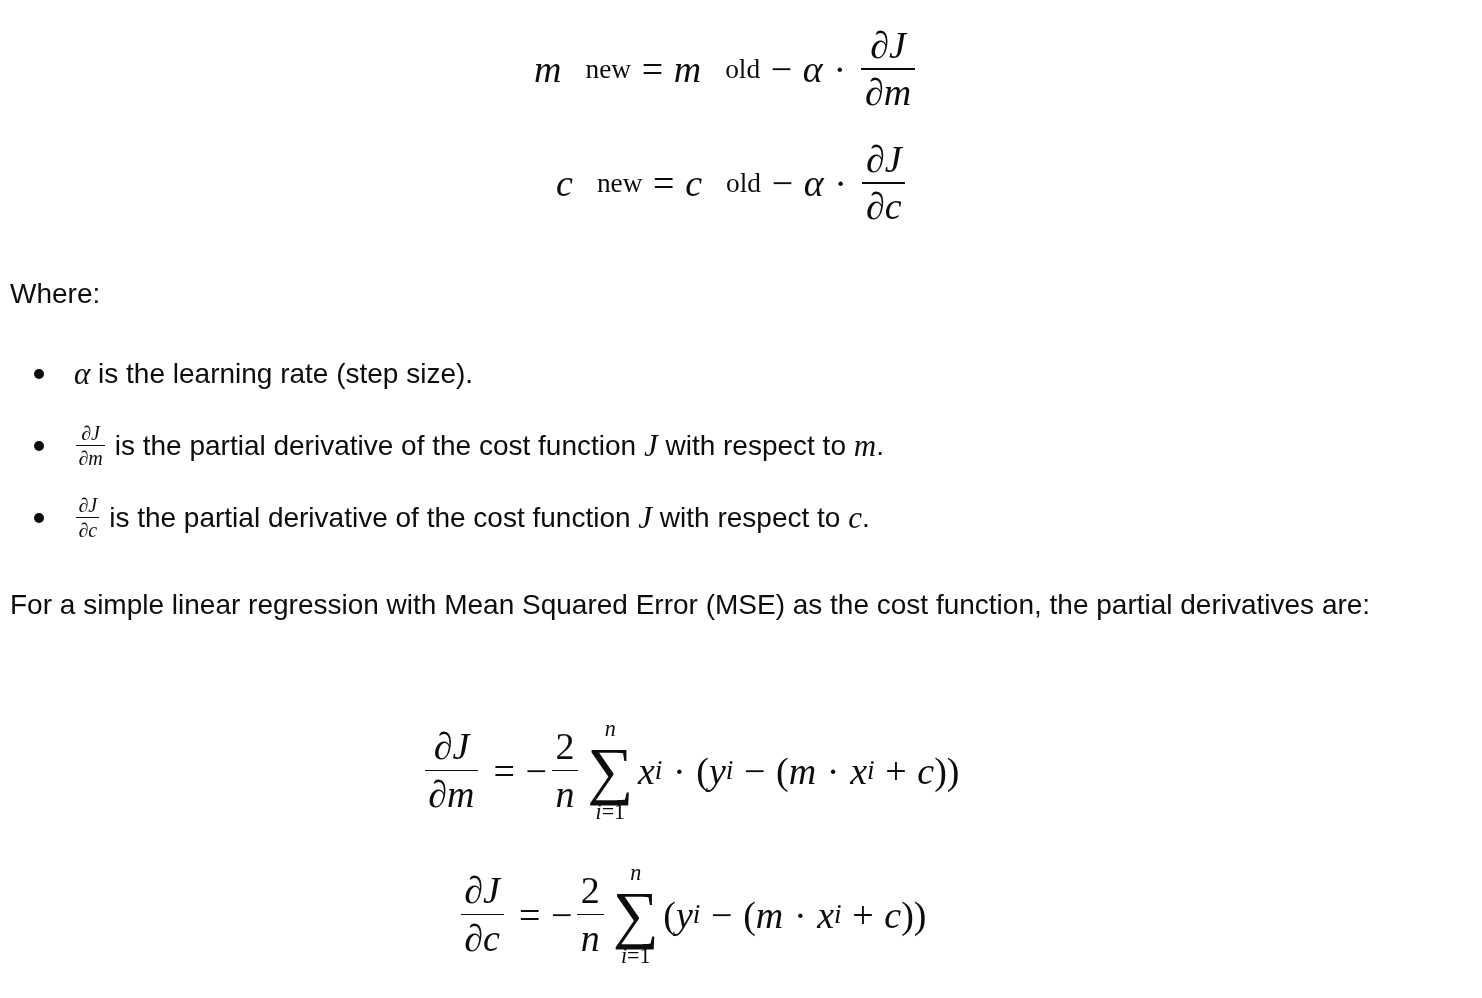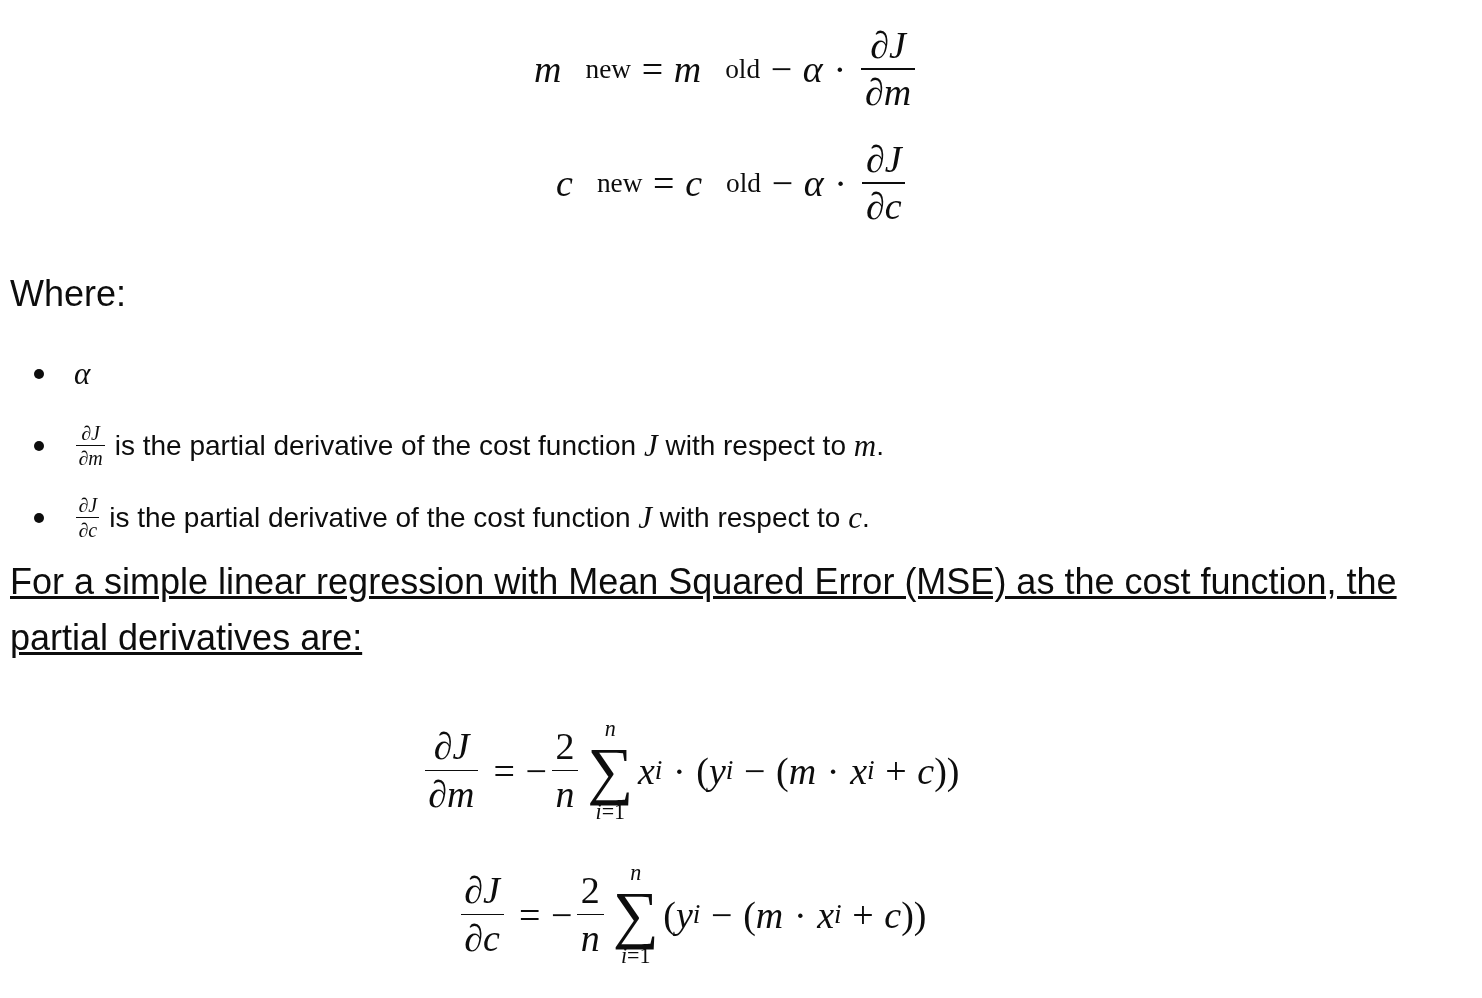--- a/index.html
+++ b/index.html
@@ -54,26 +54,26 @@
       vertical-align: middle;
       margin: 0 0.12em;
     }
     .sum .upper { font-size: 0.58em; font-style: italic; line-height: 1; }
     .sum .sigma { font-size: 1.7em; line-height: 0.95; font-style: normal; }
     .sum .lower { font-size: 0.58em; line-height: 1; }
     .sum .lower .i { font-style: italic; }
 
     .text {
       position: absolute;
-      font-size: 36px;
+      font-size: 28px;
       line-height: 56px;
       white-space: nowrap;
     }
     #where { left: 10px; top: 266px; }
-    #para { left: 10px; top: 554px; width: 1440px; white-space: normal; text-decoration: underline; }
+    #para { left: 10px; top: 577px; width: 1440px; white-space: normal; }
 
     ul.bullets {
       position: absolute;
       left: 0;
       top: 338px;
       margin: 0;
       padding: 0;
       list-style: none;
       font-size: 28px;
     }
@@ -133,20 +133,21 @@
     <span class="den">∂c</span>
   </span>
 </div>
 
 <div id="where" class="text">Where:</div>
 
 <ul class="bullets">
   <li>
     <span class="dot"></span>
     <span class="inline-math mi">α</span>
+    <span style="white-space:pre"> is the learning rate (step size).</span>
   </li>
   <li>
     <span class="dot"></span>
     <span class="frac math mi small-frac">
       <span class="num">∂J</span>
       <span class="bar"></span>
       <span class="den">∂m</span>
     </span>
     <span style="white-space:pre">is the partial derivative of the cost function </span>
       <span class="inline-math mi">J</span>

